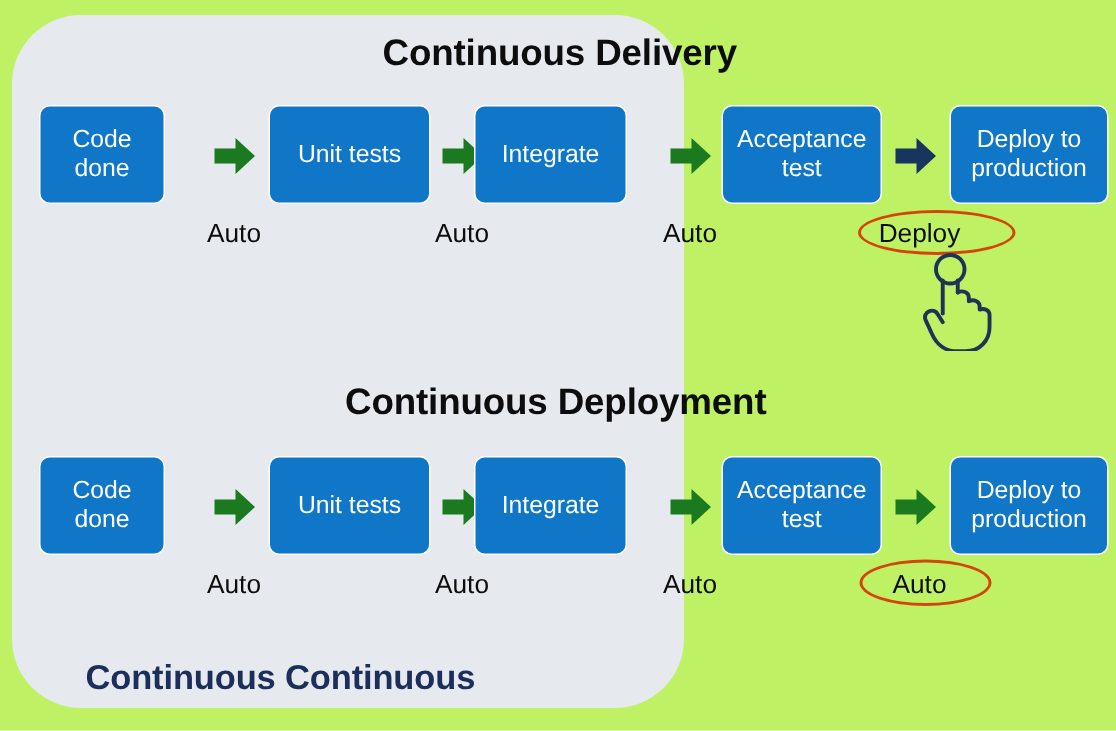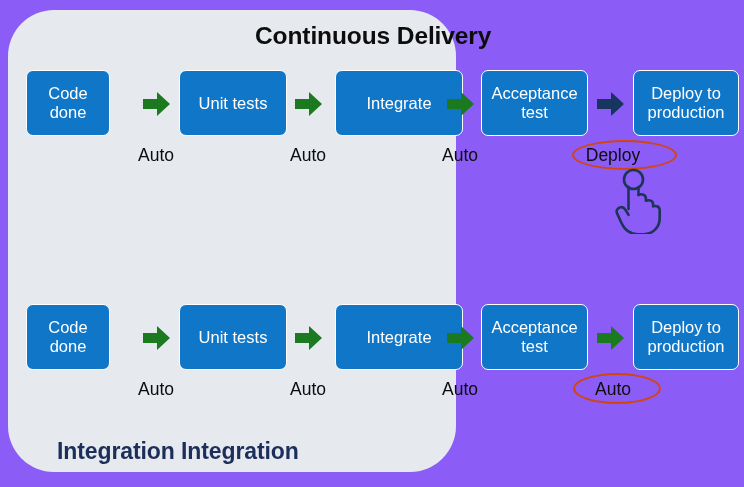--- a/index.html
+++ b/index.html
@@ -10,21 +10,21 @@
   body {
     width: 744px;
     height: 487px;
     font-family: "Liberation Sans", sans-serif;
     overflow: hidden;
   }
   #canvas {
     position: relative;
     width: 744px;
     height: 487px;
-    background: #8b5cf6;
+    background: #bef264;
   }
 
   
   .ci-panel {
     position: absolute;
     left: 8px;
     top: 10px;
     width: 448px;
     height: 462px;
     background: #e6e9ee;
@@ -83,21 +83,21 @@
     justify-content: center;
     text-align: center;
     color: #ffffff;
     font-size: 16.5px;
     line-height: 19px;
     font-weight: normal;
     padding: 0 4px;
   }
   .stage-0 { left: 26px;  width: 84px; }
   .stage-1 { left: 179px; width: 108px; }
-  .stage-2 { left: 335px; width: 128px; }
+  .stage-2 { left: 316px; width: 102px; }
   .stage-3 { left: 481px; width: 107px; text-align: center; }
   .stage-4 { left: 633px; width: 106px; text-align: center; }
 
   
   .arrow {
     position: absolute;
     top: 26px;
     width: 29px;
     height: 26px;
   }
@@ -220,20 +220,21 @@
                  h -5.6
                  c -8.6 0 -14.0 -5.4 -16.6 -11.2
                  l -4.4 -9.6
                  c -1.2 -2.6 0.2 -5.2 2.6 -6.0
                  c 2.2 -0.8 4.4 0.2 5.6 2.2
                  l 3.2 5.2"></path>
       </g>
     </svg>
   </div>
 
+  <div class="row-title" id="title-deployment">Continuous Deployment</div>
 
   <div class="pipeline" id="row-deployment">
 
     <div class="stage stage-0">Code done</div>
 
     <div class="arrow arrow-0">
       <svg viewBox="0 0 29 26" xmlns="http://www.w3.org/2000/svg">
         <path d="M1 8 H15 V1 L28 13 L15 25 V18 H1 Z" fill="#1b7a1f"></path>
       </svg>
     </div>
@@ -265,15 +266,15 @@
     <div class="stage stage-4">Deploy to production</div>
 
     <div class="caption cap-0">Auto</div>
     <div class="caption cap-1">Auto</div>
     <div class="caption cap-2">Auto</div>
     <div class="caption cap-3">Auto</div>
   </div>
 
   <div class="ellipse" id="ellipse-auto"></div>
 
-  <div class="ci-label">Integration Integration</div>
+  <div class="ci-label">Continuous Continuous</div>
 
 </div>
 
 </body></html>

